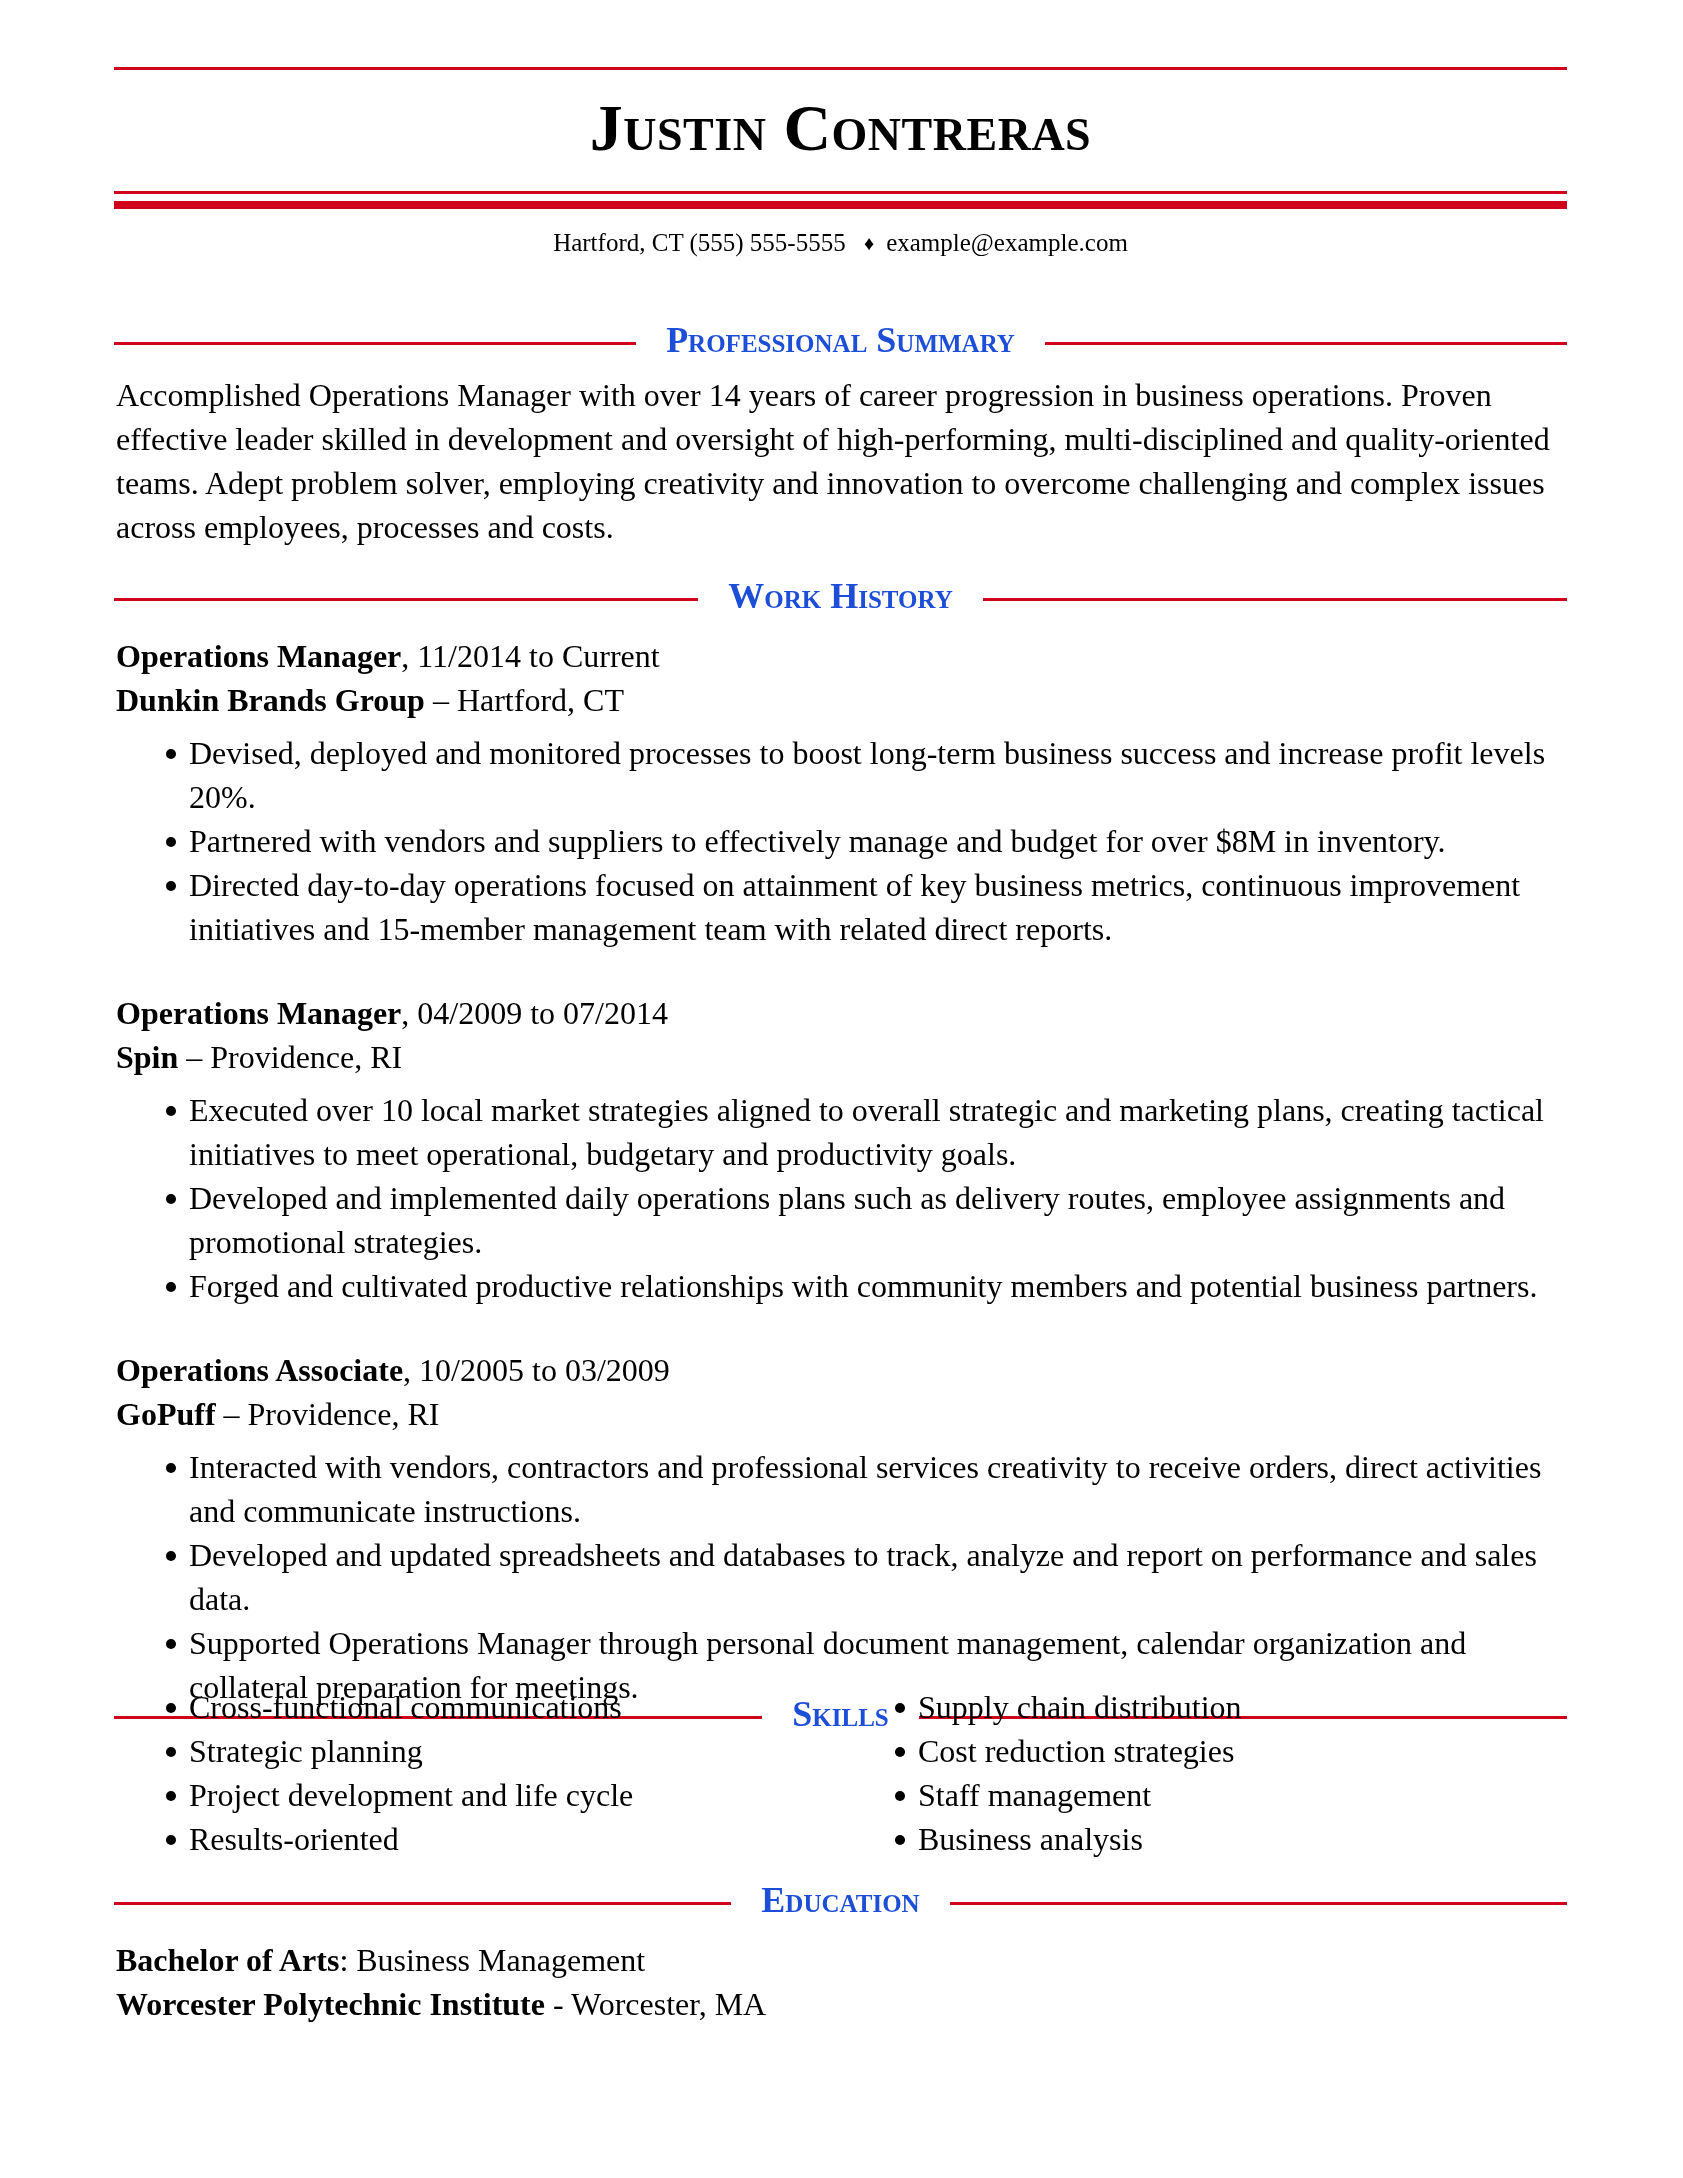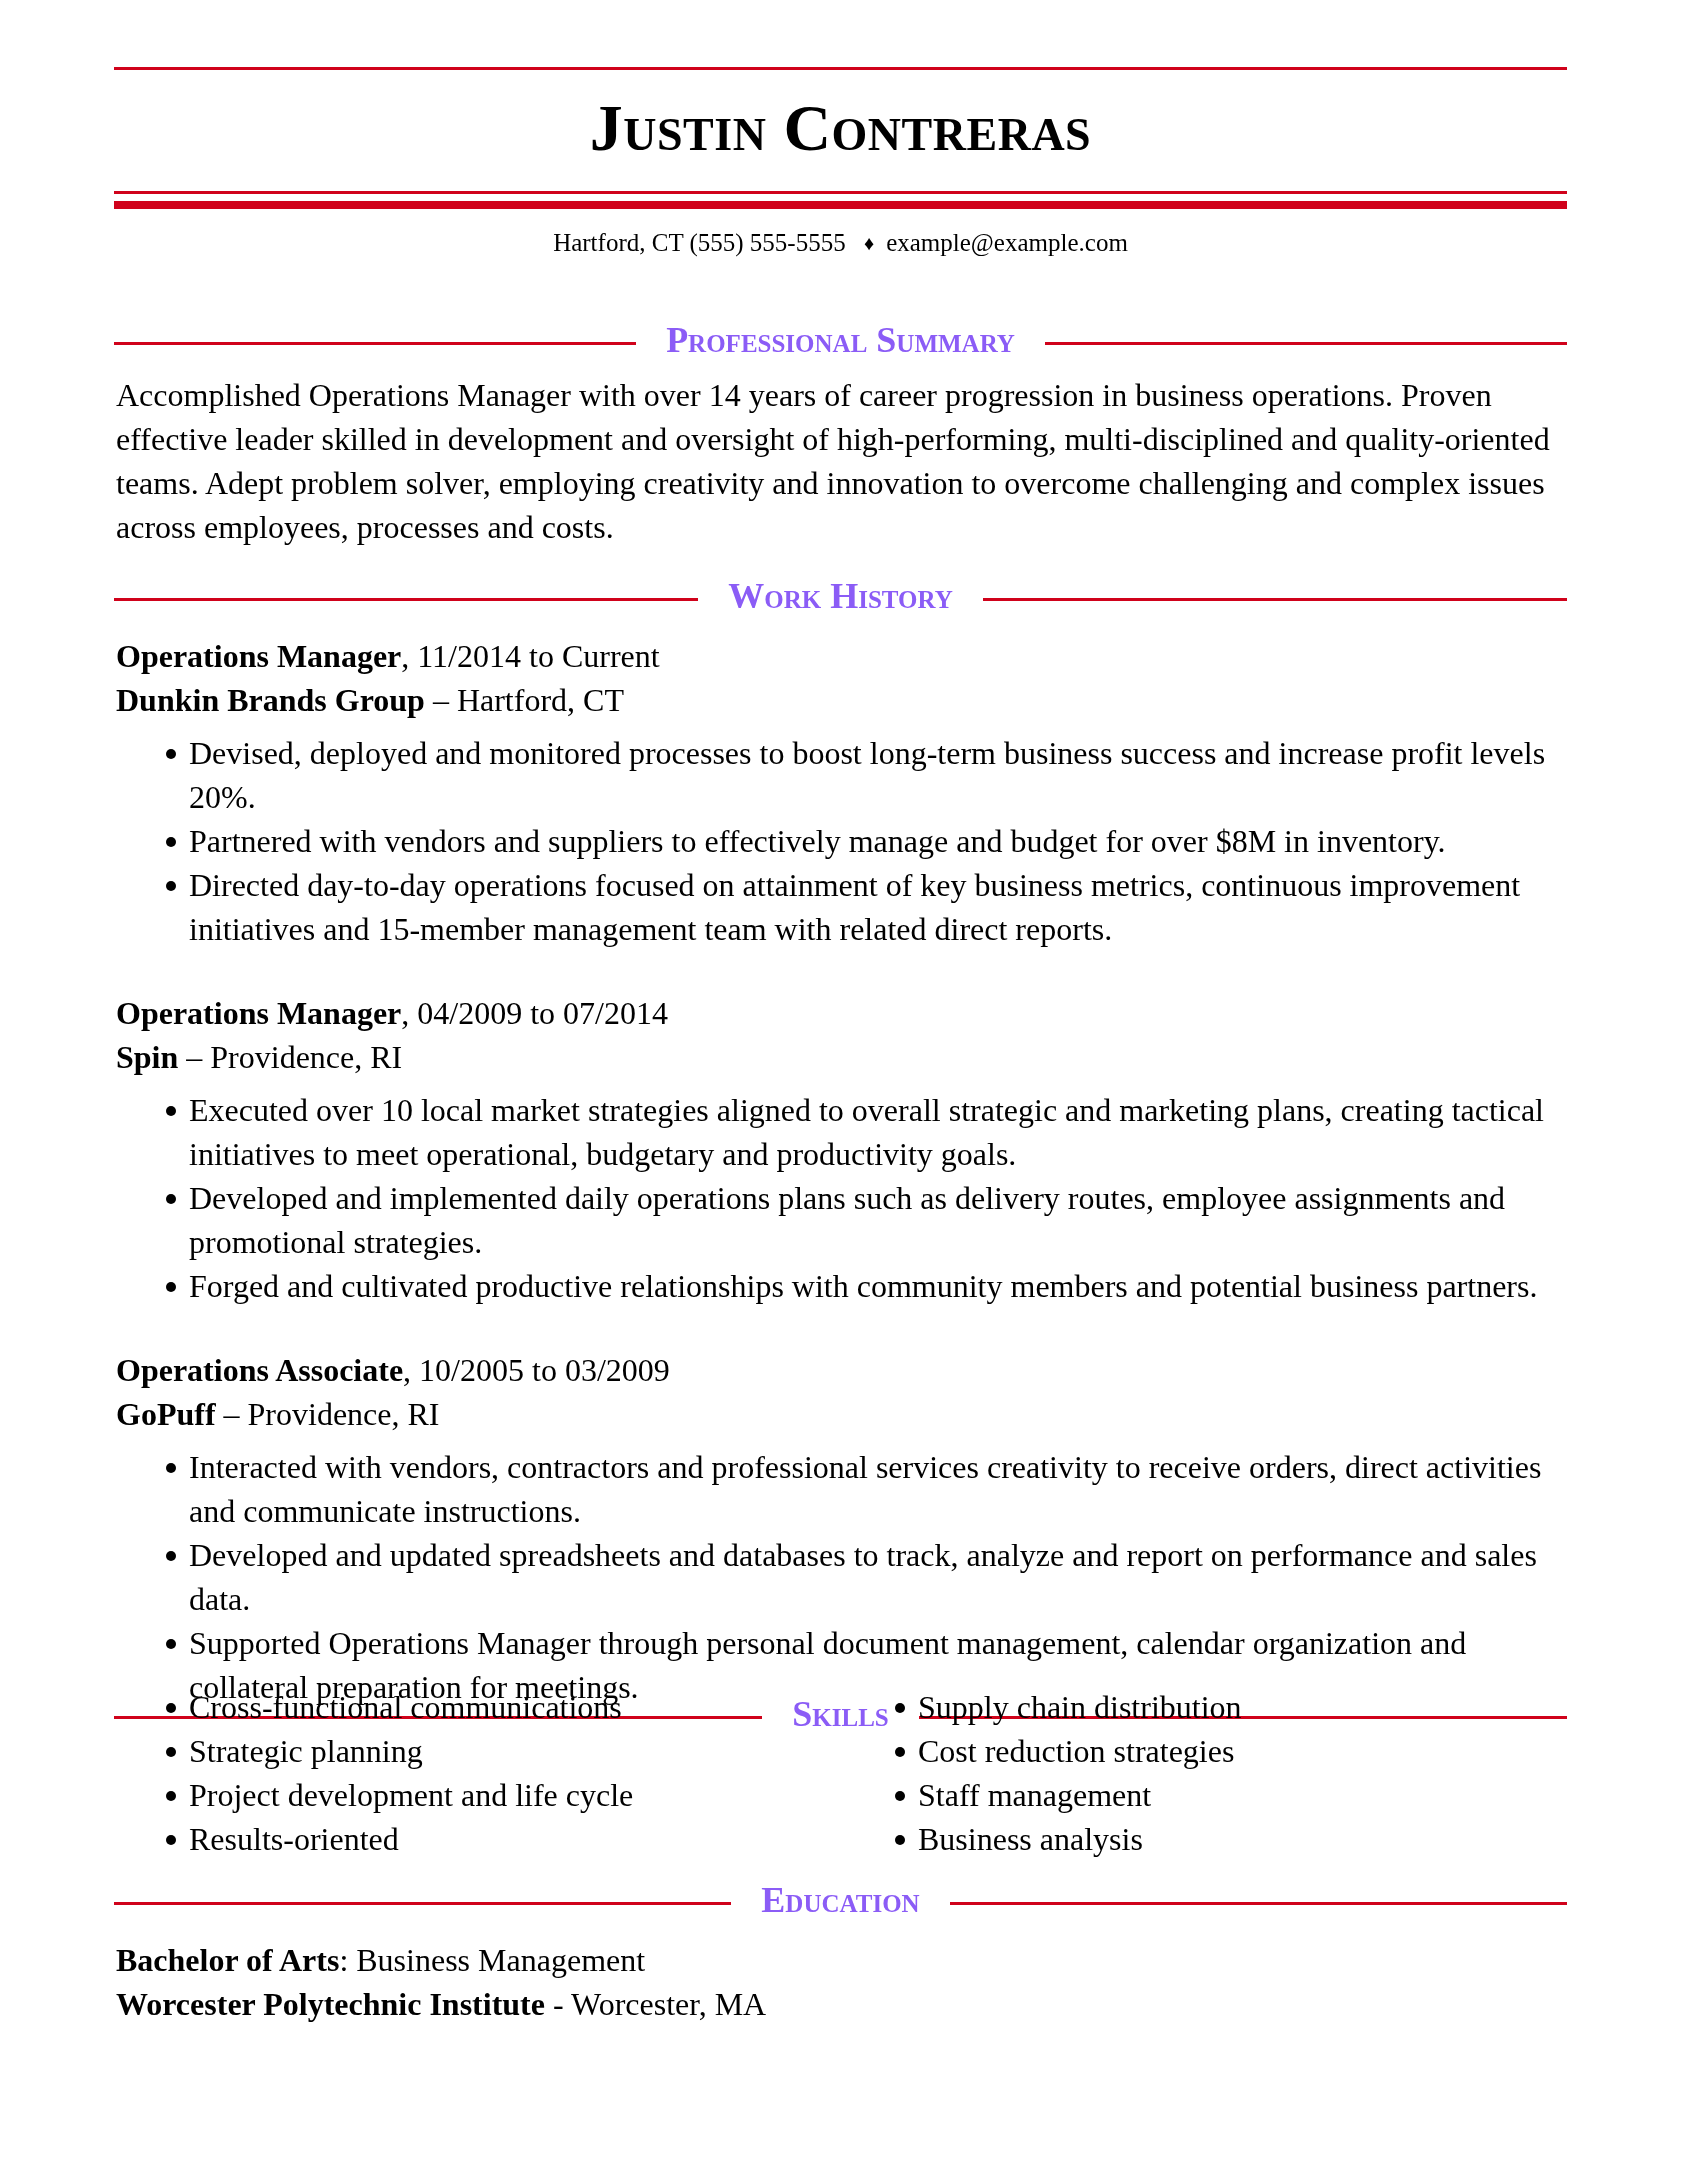--- a/index.html
+++ b/index.html
@@ -71,21 +71,21 @@
   .section-head .line {
     flex: 1;
     height: 3px;
     background: #D0021B;
   }
   .section-head .title {
     padding: 0 30px;
     font-size: 36px;
     font-weight: bold;
     font-variant: small-caps;
-    color: #8b5cf6;
+    color: #1d4ed8;
     line-height: 50px;
     white-space: nowrap;
     position: relative;
     top: -3px;
   }
   #sec-summary { top: 318px; }
   #sec-work { top: 574px; }
   #sec-skills { top: 1692px; justify-content: center; }
   #sec-education { top: 1878px; }
 

